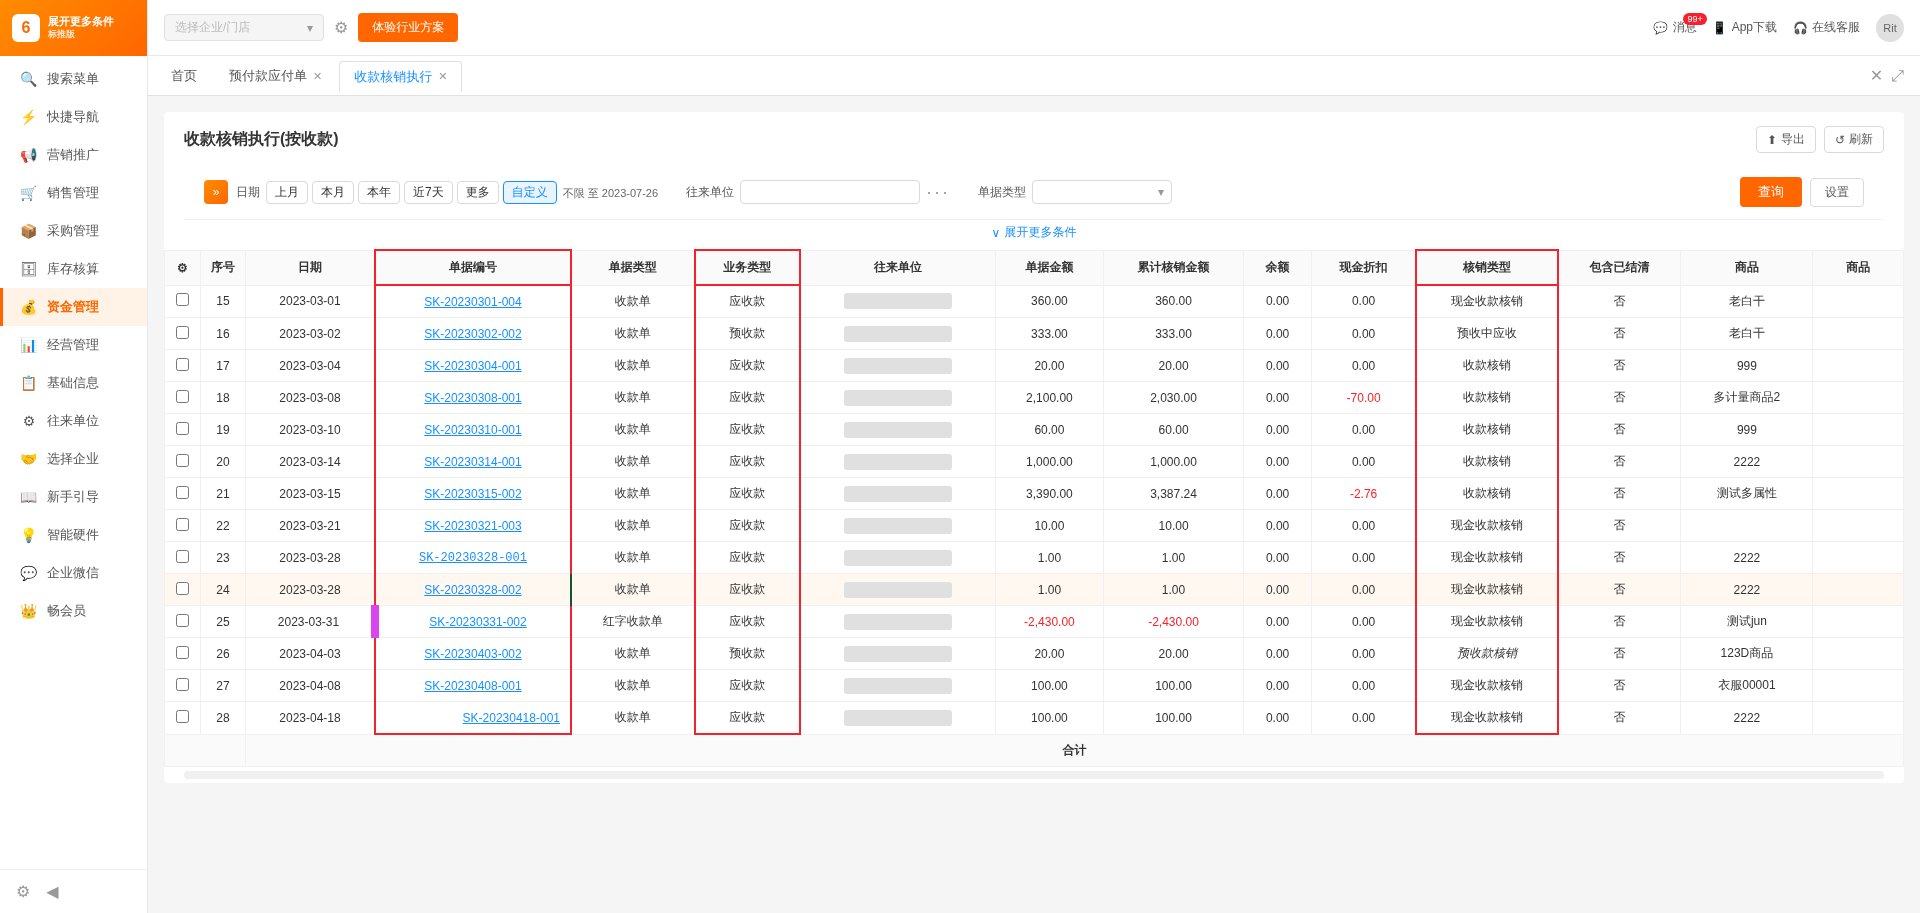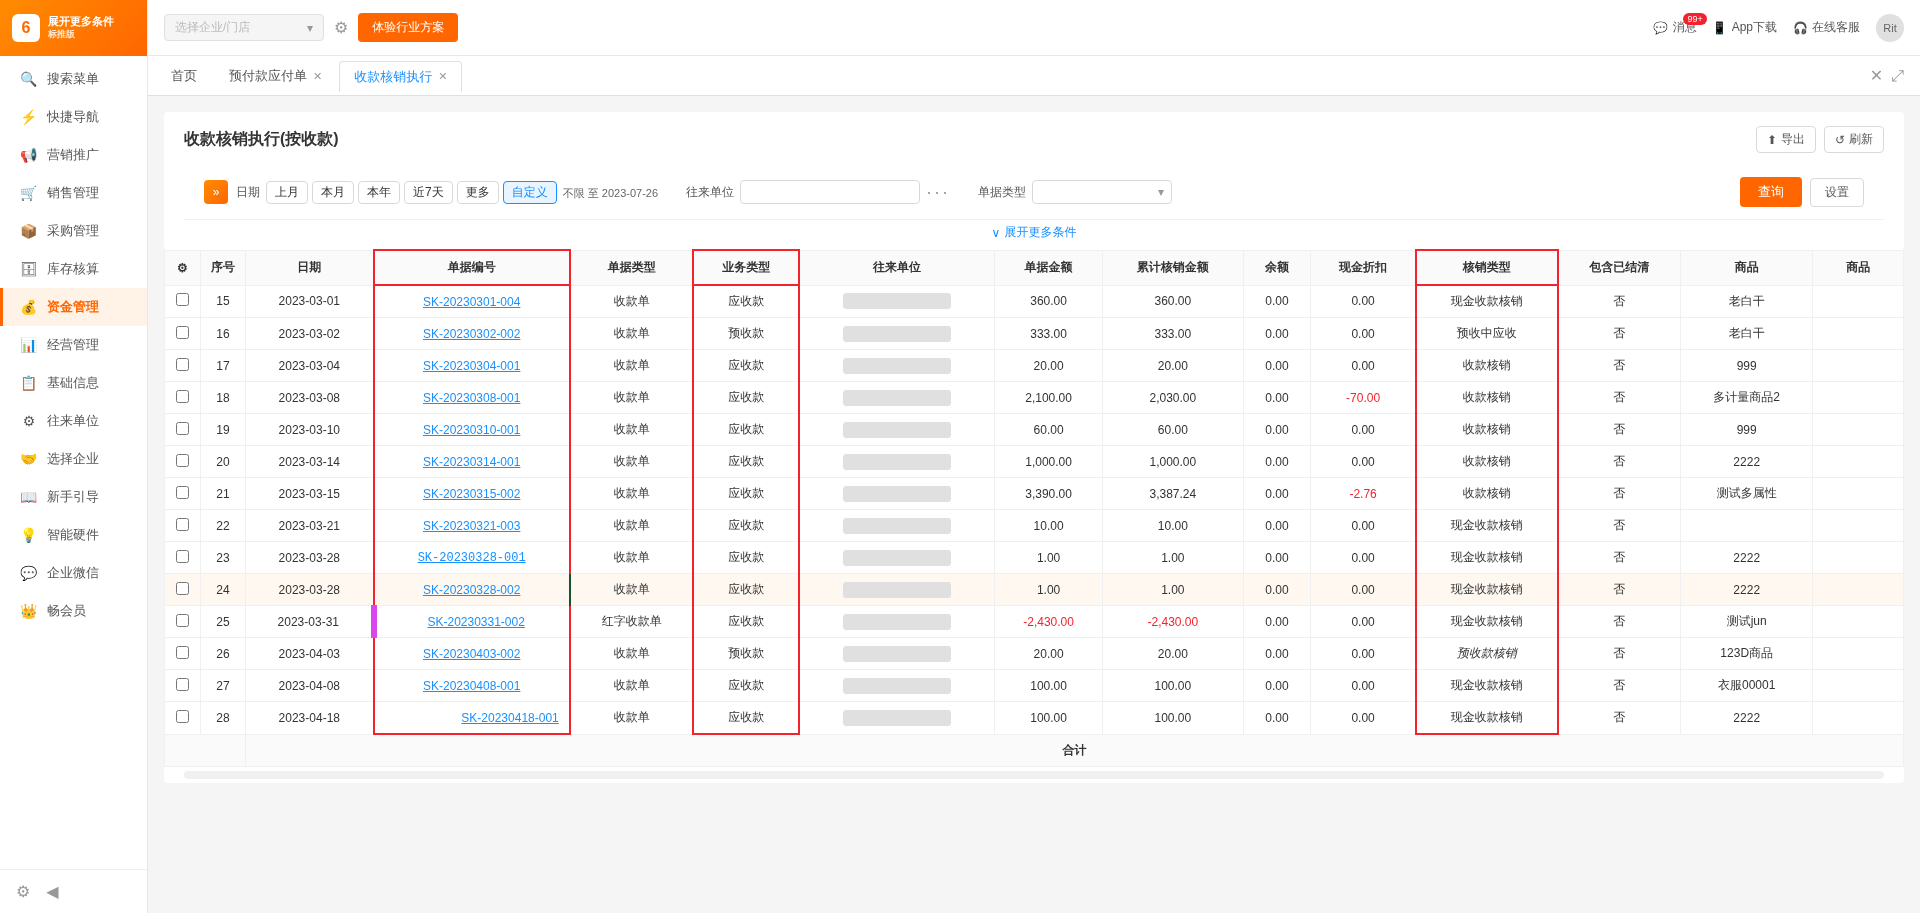--- a/index.html
+++ b/index.html
@@ -634,21 +634,21 @@
       <td>0.00</td>
       <td style="border-left:2px solid #f5222d;border-right:2px solid #f5222d;">现金收款核销</td>
       <td>否</td>
       <td>2222</td>
       <td style="min-width:60px;"></td>
     </tr>
             <tr>
       <td><input type="checkbox" style=""></td>
       <td>25</td>
       <td>2023-03-31</td>
-      <td style="border-left:6px solid #d946ef;border-right:2px solid #f5222d;padding-left:17px;"><span class="link-blue">SK-20230331-002</span></td>
+      <td style="border-left:8px solid #d946ef;border-right:2px solid #f5222d;padding-left:17px;"><span class="link-blue">SK-20230331-002</span></td>
       <td>红字收款单</td>
       <td style="border-left:2px solid #f5222d;border-right:2px solid #f5222d;">应收款</td>
       <td><span style="background:#e0e0e0;color:#e0e0e0;border-radius:3px;padding:1px 20px;">████████</span></td>
       <td class="text-red" style="color: rgb(245, 34, 45);">-2,430.00</td>
       <td class="text-red" style="color: rgb(245, 34, 45);">-2,430.00</td>
       <td>0.00</td>
       <td>0.00</td>
       <td style="border-left:2px solid #f5222d;border-right:2px solid #f5222d;">现金收款核销</td>
       <td>否</td>
       <td>测试jun</td>

